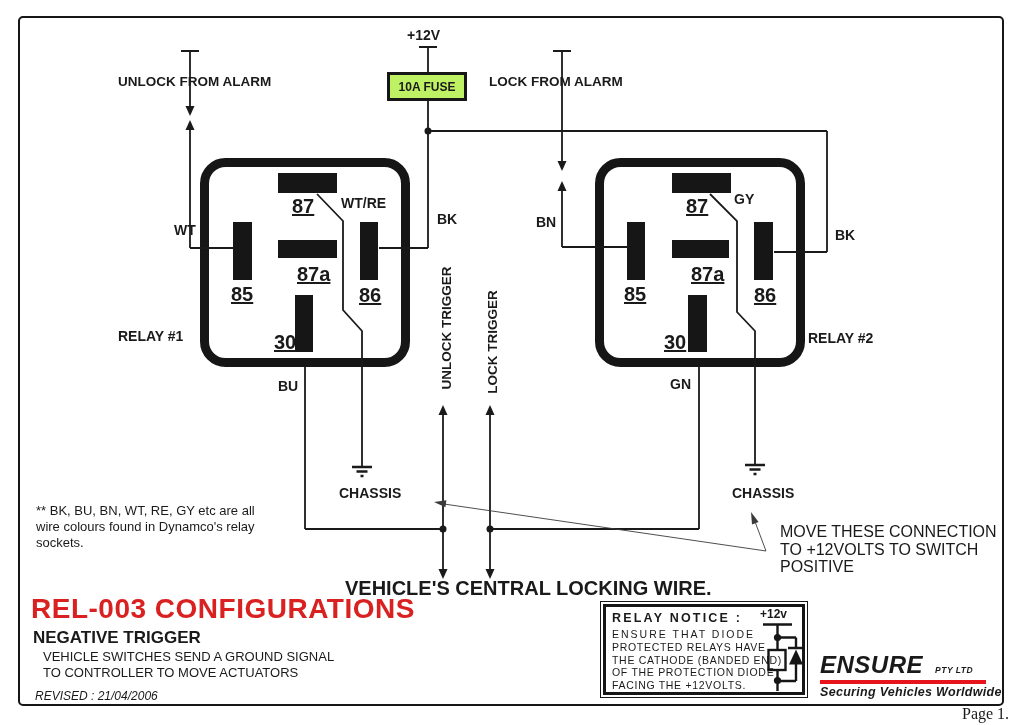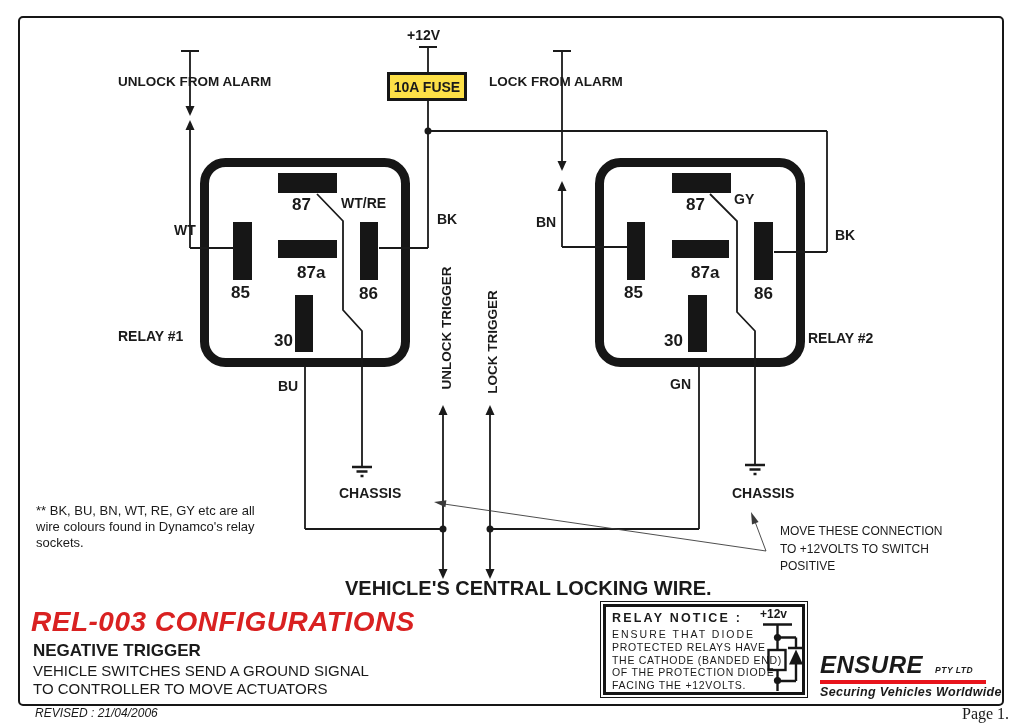--- a/index.html
+++ b/index.html
@@ -5,42 +5,42 @@
   * { margin:0; padding:0; box-sizing:border-box; }
   html,body { background:#ffffff; }
   #canvas {
     position:relative; width:1024px; height:725px; background:#ffffff;
     font-family:"Liberation Sans", sans-serif; color:#1a1a1a; overflow:hidden;
   }
   .lbl { position:absolute; white-space:nowrap; line-height:1.05; }
   .b   { font-weight:bold; }
   .f13 { font-size:13.5px;margin-top:40px; }
   .f14 { font-size:14px; }
-  .f15 { font-size:17px; }
+  .f15 { font-size:20px;text-decoration:underline; }
   .vtext {
     position:absolute; white-space:nowrap; font-weight:bold; font-size:13.5px;
     transform:translate(-50%,-50%) rotate(-90deg);
   }
   #page-border {
     position:absolute; left:18px; top:16px; width:986px; height:690px;
     border:2px solid #161616; border-radius:5px;
   }
   #fuse-box {
     position:absolute; left:387px; top:72px; width:80px; height:29px;
     border:3px solid #161616; display:flex; align-items:center; justify-content:center;
-    font-weight:bold; font-size:14px; background:#fde047;
+    font-weight:bold; font-size:12px; background:#bef264;
   }
   #svg-layer { position:absolute; left:0; top:0; z-index:1; }
   .txt-layer { z-index:2; }
   #wire-note { position:absolute; left:36px; top:503px; font-size:13px; line-height:16px; }
-  #move-note { position:absolute; left:780px; top:523px; font-size:12px; line-height:17.5px; }
+  #move-note { position:absolute; left:780px; top:523px; font-size:16px; line-height:17.5px; }
   #title-block { position:absolute; left:31px; top:593px; }
-  #main-title { font-size:28px; font-weight:bold; font-style:italic; color:#d92121; letter-spacing:0.5px;margin-top:13px; }
+  #main-title { font-size:28px; font-weight:bold; color:#d92121; letter-spacing:0.5px; }
   #sub-title  { font-size:17px; font-weight:bold; margin-top:3px; margin-left:2px; }
-  .desc-line  { font-size:15px; margin-left:2px; margin-top:1px; }
+  .desc-line  { font-size:13px; margin-left:12px; margin-top:1px; }
   #revised    { font-size:12px; font-style:italic; margin-left:4px; margin-top:9px; }
   #notice-box {
     position:absolute; left:600px; top:601px; width:208px; height:97px;
     border:1.5px solid #161616; background:transparent;
   }
   #notice-inner { position:absolute; left:2px; top:2px; right:2px; bottom:2px; border:3px solid #161616; }
   #notice-title { position:absolute; left:11px; top:9px; font-weight:bold; font-size:12.5px; letter-spacing:2.2px; }
   #notice-plus12v { position:absolute; left:159px; top:5px; font-weight:bold; font-size:12px; }
   #notice-body { position:absolute; left:11px; top:26px; font-size:10.5px; line-height:12.8px; }
   .notice-line { white-space:nowrap; letter-spacing:0.7px; }

